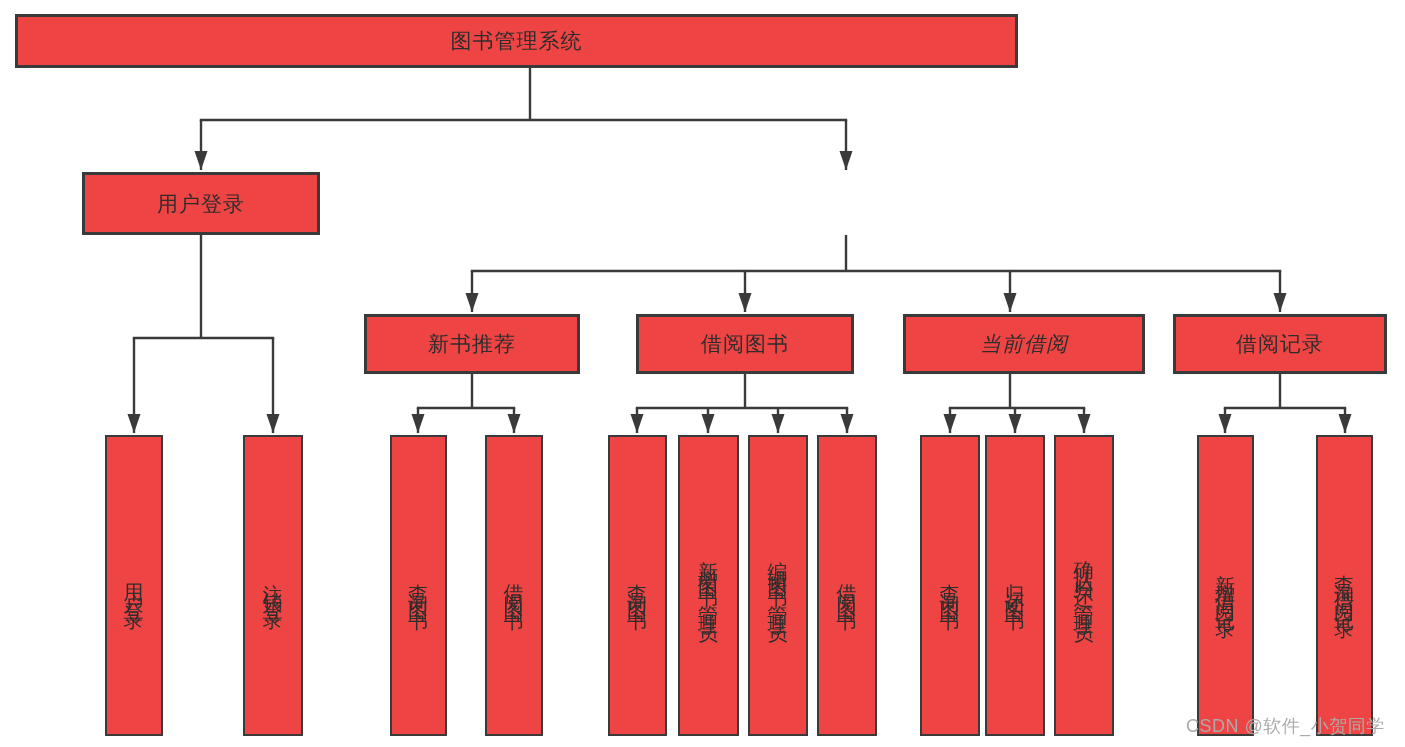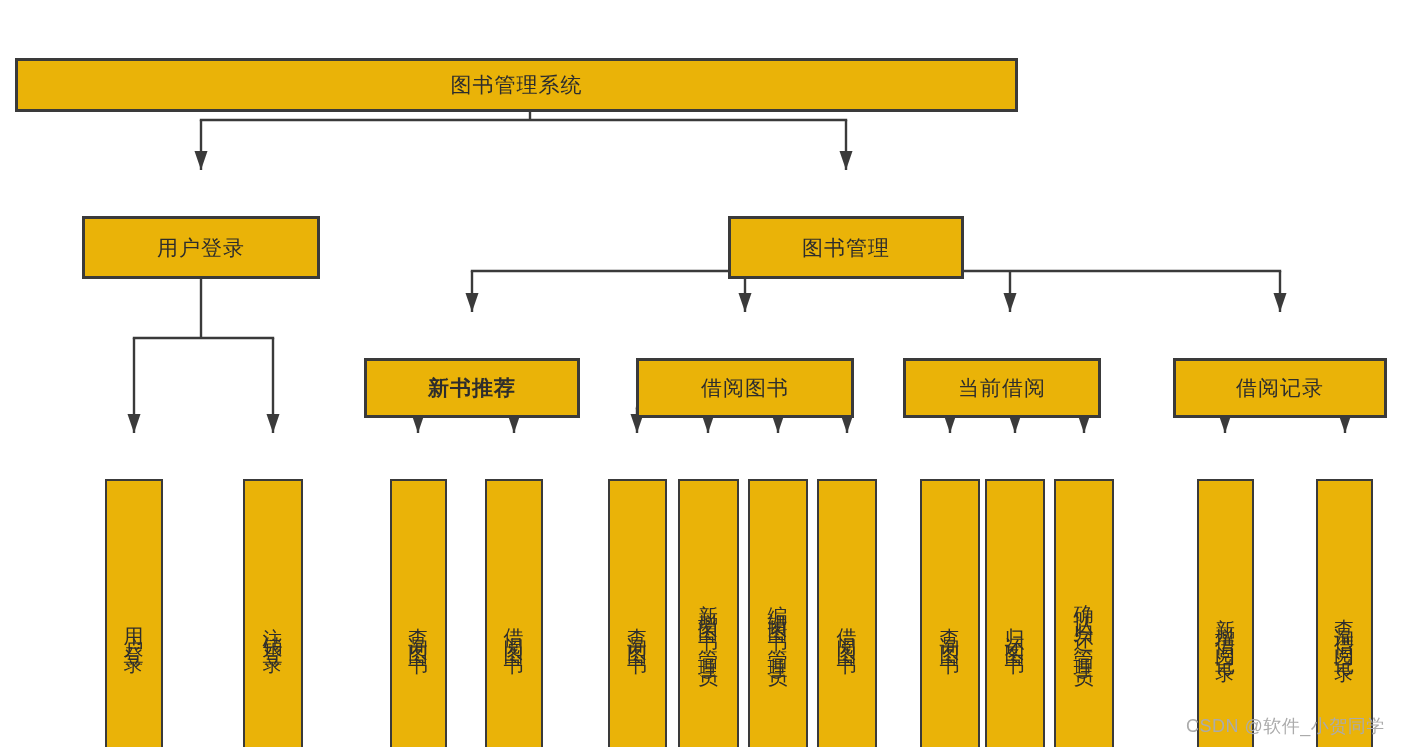--- a/index.html
+++ b/index.html
@@ -17,30 +17,29 @@
   }
   .connectors {
     position: absolute;
     left: 0; top: 0;
     width: 1405px;
     height: 747px;
   }
   .node {
     position: absolute;
     box-sizing: border-box;
-    background: #eab308;
+    background: #ef4444;
     border: 3px solid #3a3a3a;
     display: flex;
     align-items: center;
     justify-content: center;
     color: #2d2d2d;
     font-size: 21px;
     letter-spacing: 1px;
     white-space: nowrap;
-    margin-top: 44px;
   }
   .leaf {
     border-width: 2.5px;
     writing-mode: vertical-rl;
     text-orientation: mixed;
     font-size: 20px;
     letter-spacing: 9px;
     white-space: normal;
     line-height: 1;
   }
@@ -106,25 +105,24 @@
       <line x1="1280" y1="374" x2="1280" y2="408"></line>
       <line x1="1225" y1="408" x2="1345" y2="408" stroke-linecap="square"></line>
       <line x1="1225" y1="408" x2="1225" y2="433" marker-end="url(#ah)"></line>
       <line x1="1345" y1="408" x2="1345" y2="433" marker-end="url(#ah)"></line>
     </g>
   </svg>
 
   <div class="node" style="left:15px; top:14px; width:1003px; height:54px;">图书管理系统</div>
 
   <div class="node" style="left:82px; top:172px; width:238px; height:63px;">用户登录</div>
-  <div class="node" style="left:728px; top:172px; width:236px; height:63px;">图书管理</div>
 
-  <div class="node" style="left:364px; top:314px; width:216px; height:60px;font-weight:bold;">新书推荐</div>
+  <div class="node" style="left:364px; top:314px; width:216px; height:60px;">新书推荐</div>
   <div class="node" style="left:636px; top:314px; width:218px; height:60px;">借阅图书</div>
-  <div class="node" style="left:903px; top:314px; width:198px; height:60px;">当前借阅</div>
+  <div class="node" style="left:903px; top:314px; width:242px; height:60px;font-style:italic;">当前借阅</div>
   <div class="node" style="left:1173px; top:314px; width:214px; height:60px;font-family:Liberation Mono, monospace;">借阅记录</div>
 
   <div class="node leaf" style="left:105px; top:435px; width:58px; height:301px;">用户登录</div>
   <div class="node leaf" style="left:243px; top:435px; width:60px; height:301px;">注销登录</div>
 
   <div class="node leaf" style="left:390px; top:435px; width:57px; height:301px;">查询图书</div>
   <div class="node leaf" style="left:485px; top:435px; width:58px; height:301px;">借阅图书</div>
 
   <div class="node leaf" style="left:608px; top:435px; width:59px; height:301px;">查询图书</div>
   <div class="node leaf" style="left:678px; top:435px; width:61px; height:301px;">新增图书（管理员）</div>

